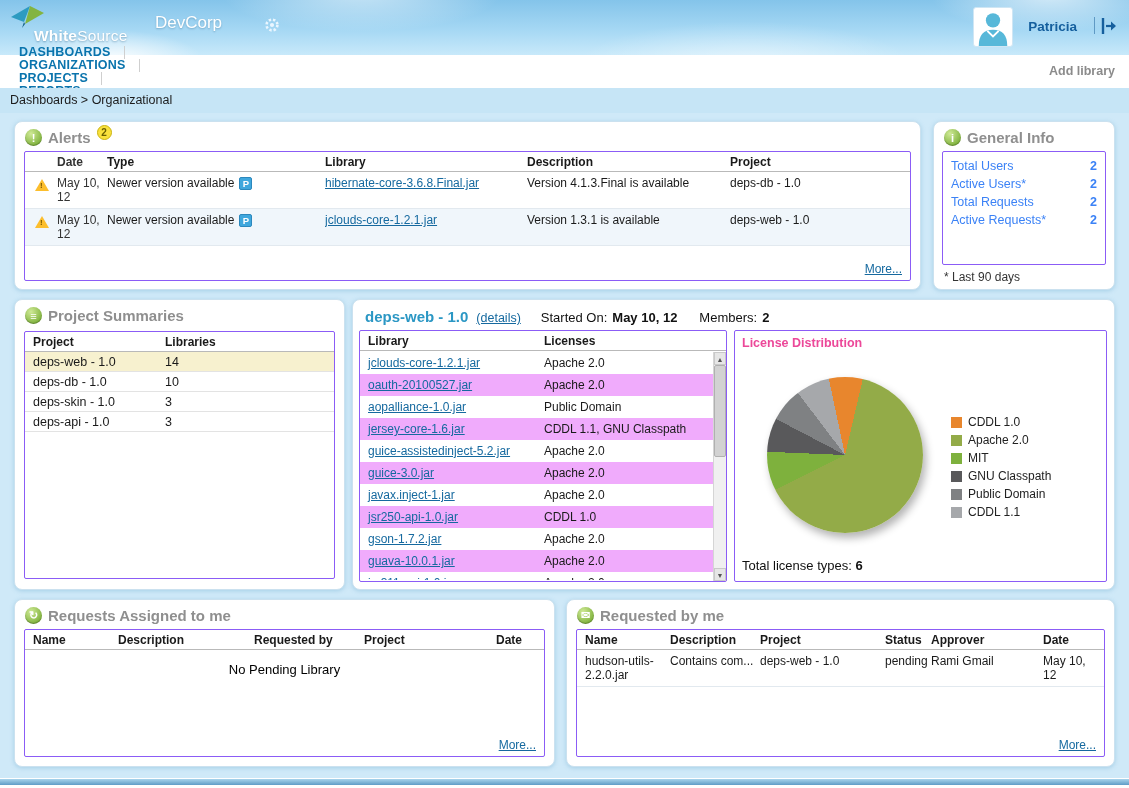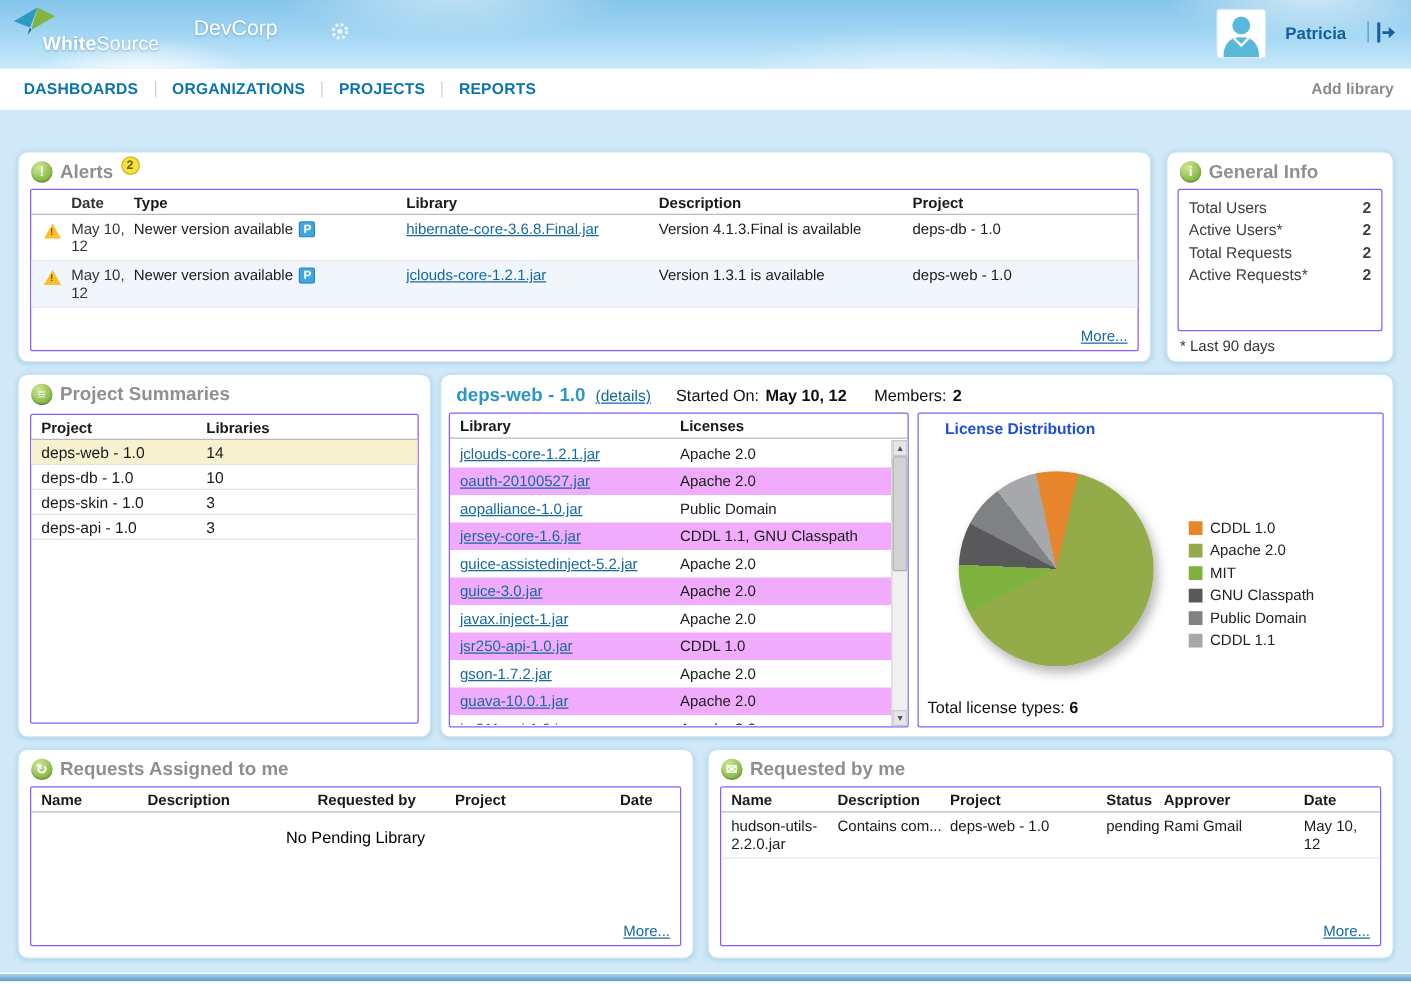--- a/index.html
+++ b/index.html
@@ -23,21 +23,21 @@
   .logo-text .ls { font-weight: normal; }
   .org-name { position: absolute; left: 155px; top: 13px; font-size: 17px; color: #ffffff; text-shadow: 0 1px 2px rgba(0,60,100,.3); }
   .gear { position: absolute; left: 264px; top: 17px; width: 16px; height: 16px; }
   .avatar { position: absolute; right: 116px; top: 7px; width: 40px; height: 40px; background: #fff; border: 1px solid #cfe6f4; border-radius: 3px; overflow: hidden; }
   .username { position: absolute; right: 52px; top: 19px; font-size: 13.5px; font-weight: bold; color: #155f9e; text-decoration: none; }
   .user-sep { position: absolute; right: 34px; top: 17px; width: 1px; height: 17px; background: #5f99c4; }
   .logout { position: absolute; right: 10px; top: 17px; width: 19px; height: 18px; }
 
   
   .navbar { position: absolute; top: 55px; left: 0; right: 0; height: 33px; background: #ffffff; display: flex; align-items: center; }
-  .nav-items { display: flex; align-items: flex-start; padding-left: 6px; }
+  .nav-items { display: flex; align-items: flex-start; padding-left: 6px; flex-direction: column; }
   .nav-item { font-weight: bold; font-size: 12.5px; color: #0a74ad; padding: 0 13px; line-height: 13px; border-right: 1px solid #cfcfcf; text-decoration: none; letter-spacing: .2px; }
   .nav-item:last-child { border-right: none; }
   .add-library { position: absolute; right: 14px; top: 0; line-height: 33px; color: #8b8b8b; font-weight: bold; font-size: 12.5px; }
 
   
   .breadcrumb { position: absolute; top: 88px; left: 0; right: 0; height: 25px; background: #c6e5f6; font-size: 12.5px; color: #1c1c1c; line-height: 25px; padding-left: 10px; }
 
   
   .panel { position: absolute; background: #fff; border: 1px solid #cbe1ef; border-radius: 8px; box-shadow: 0 1px 4px rgba(90,160,200,.35); }
   .panel-title { position: absolute; top: 7px; left: 10px; display: flex; align-items: center; gap: 6px; font-size: 15px; font-weight: bold; color: #8f8f8f; }
@@ -66,21 +66,21 @@
   .ac-proj { flex: 1; }
   .arow { padding-top: 4px; padding-bottom: 4px; min-height: 28px; border-bottom: 1px solid #e2e9ef; align-items: flex-start; }
   .arow.odd { background: #f0f6fb; }
   .warn-tri { width: 0; height: 0; border-left: 7px solid transparent; border-right: 7px solid transparent; border-bottom: 12px solid #fcbe2d; position: relative; }
   .warn-bang { position: absolute; left: -2px; top: 2px; font-size: 8px; font-weight: bold; color: #7a5800; }
   .pbadge { display: inline-block; min-width: 13px; height: 13px; background: #3fa7dd; border: 1px solid #2c88bd; color: #fff; font-size: 9.5px; font-weight: bold; text-align: center; line-height: 12px; border-radius: 2px; margin-left: 5px; vertical-align: middle; }
 
   
   .gi-panel { left: 933px; top: 121px; width: 182px; height: 169px; }
   .gi-box { left: 8px; top: 29px; right: 8px; height: 114px; padding-top: 5px; }
-  .gi-row { display: flex; justify-content: space-between; padding: 1px 8px; font-size: 12.5px; color: #404040; line-height: 16px; }
+  .gi-row { display: flex; justify-content: space-between; padding: 1px 8px; font-size: 12.5px; color: #3b82f6; line-height: 16px; }
   .gi-note { position: absolute; left: 10px; bottom: 5px; font-size: 12px; color: #333; }
 
   
   .ps-panel { left: 14px; top: 299px; width: 331px; height: 291px; }
   .ps-box { left: 9px; top: 31px; right: 9px; bottom: 10px; }
   .pc-proj { width: 134px; flex: 0 0 134px; padding-left: 2px; }
   .pc-lib { flex: 1; }
   .prow { height: 20px; align-items: center; border-bottom: 1px solid #e3e3e3; font-size: 12.5px; }
   .prow.selected { background: #f7f1cf; }
 
@@ -97,21 +97,21 @@
   .lc-lic { flex: 1; }
   .lib-body { position: absolute; top: 21px; left: 0; right: 13px; bottom: 1px; overflow: hidden; }
   .lrow { height: 22px; align-items: center; }
   .lrow.odd { background: #f0abfc; }
   .scrollbar { position: absolute; top: 21px; right: 0; bottom: 0; width: 13px; background: #f0f0f0; border-left: 1px solid #d5d5d5; display: flex; flex-direction: column; }
   .sb-btn { height: 13px; font-size: 7px; color: #555; text-align: center; line-height: 13px; background: #e6e6e6; border: 1px solid #c9c9c9; }
   .sb-track { flex: 1; position: relative; }
   .sb-thumb { position: absolute; top: 0; left: 0; right: 0; height: 92px; background: #d2d2d2; border: 1px solid #b0b0b0; border-radius: 2px; }
 
   .lic-box { left: 381px; top: 30px; width: 373px; height: 252px; }
-  .lic-title { position: absolute; top: 5px; left: 21px; font-size: 12.5px; font-weight: bold; color: #1d4ed8; }
+  .lic-title { position: absolute; top: 5px; left: 7px; font-size: 12.5px; font-weight: bold; color: #ec4899; }
   .pie { position: absolute; left: 32px; top: 46px; width: 156px; height: 156px; border-radius: 50%; box-shadow: 3px 5px 9px rgba(0,0,0,.3); background: #94ac49; }
   .legend { position: absolute; left: 216px; top: 84px; display: flex; flex-direction: column; gap: 4px; }
   .leg-item { display: flex; align-items: center; gap: 6px; font-size: 12px; color: #222; }
   .leg-swatch { width: 11px; height: 11px; flex: 0 0 11px; background: #999; }
   .lic-total { position: absolute; left: 7px; bottom: 8px; font-size: 13px; color: #111; }
   .lic-total b { font-weight: bold; }
 
   
   .ra-panel { left: 14px; top: 599px; width: 541px; height: 168px; }
   .ra-box { left: 9px; top: 29px; right: 9px; bottom: 9px; }
@@ -182,20 +182,21 @@
 
         <a class="nav-item odd" data-interactable="true">ORGANIZATIONS</a>
 
         <a class="nav-item even" data-interactable="true">PROJECTS</a>
 
         <a class="nav-item odd" data-interactable="true">REPORTS</a>
       </div>
     <span class="add-library" data-interactable="true">Add library</span>
   </nav>
 
+  <div class="breadcrumb" data-interactable="true">Dashboards &gt; Organizational</div>
 
   <section class="panel alerts-panel" data-interactable="false">
     <div class="panel-title" data-interactable="false">
       <i class="picon" data-interactable="false">!</i>
       <span data-interactable="false">Alerts</span>
       <span class="badge" data-interactable="false">2</span>
     </div>
     <div class="inner-box alerts-box" data-interactable="false">
       <div class="thead" data-interactable="false">
         <span class="cell ac-warn" data-interactable="false"></span>

